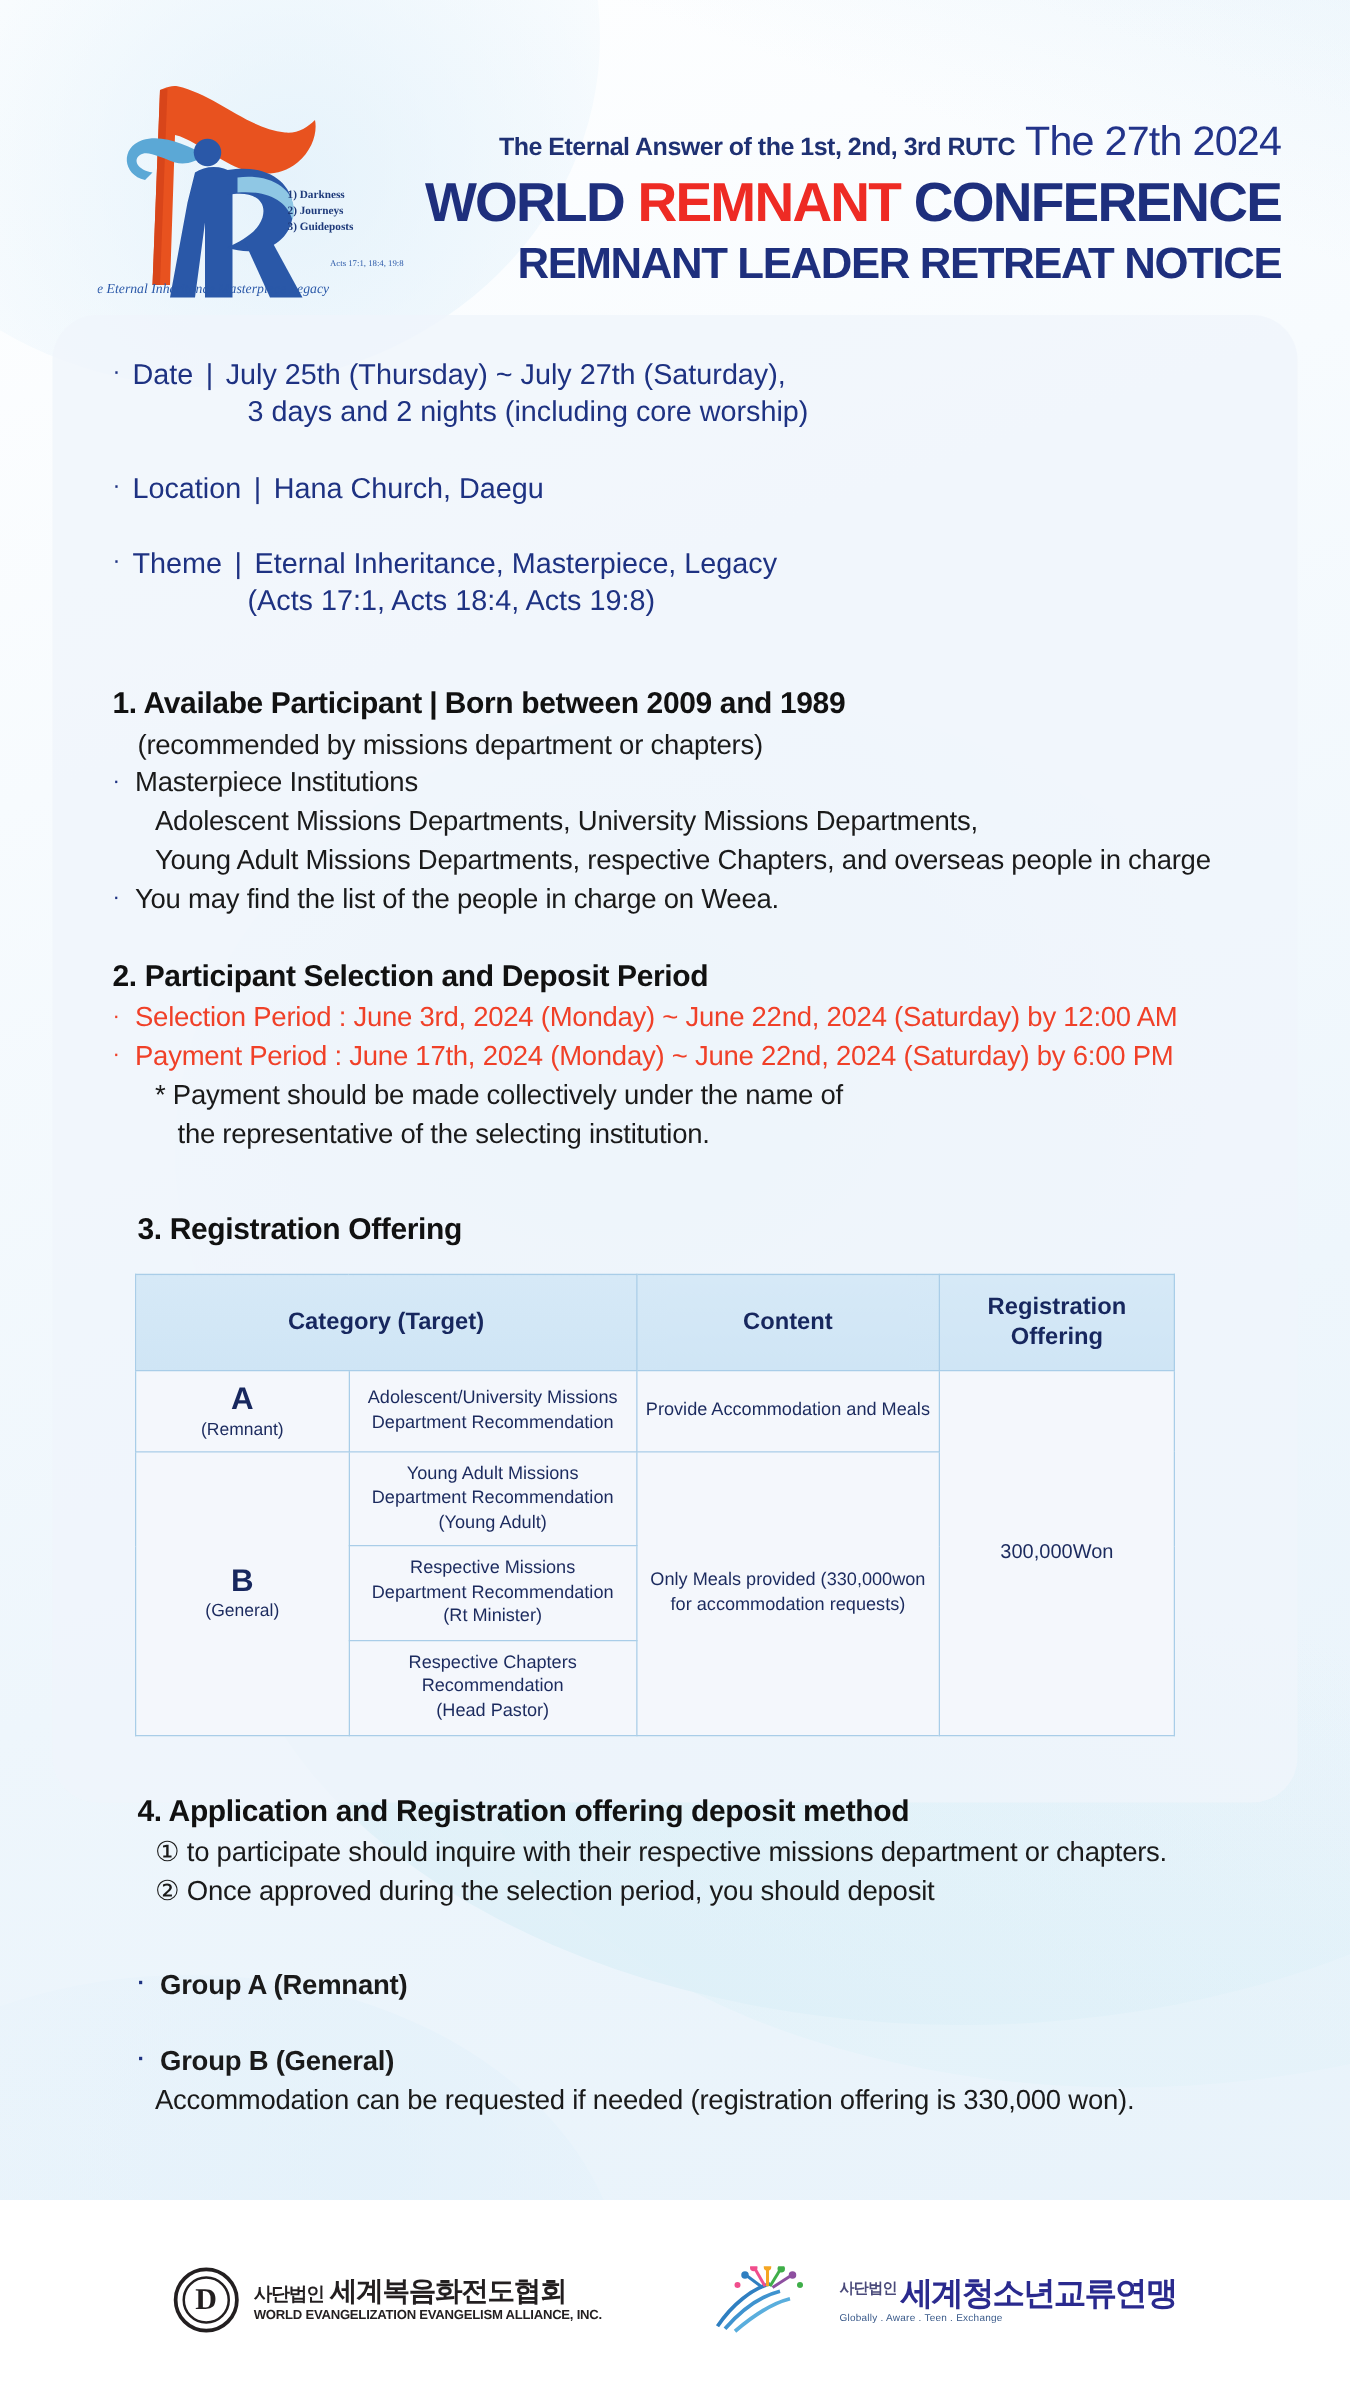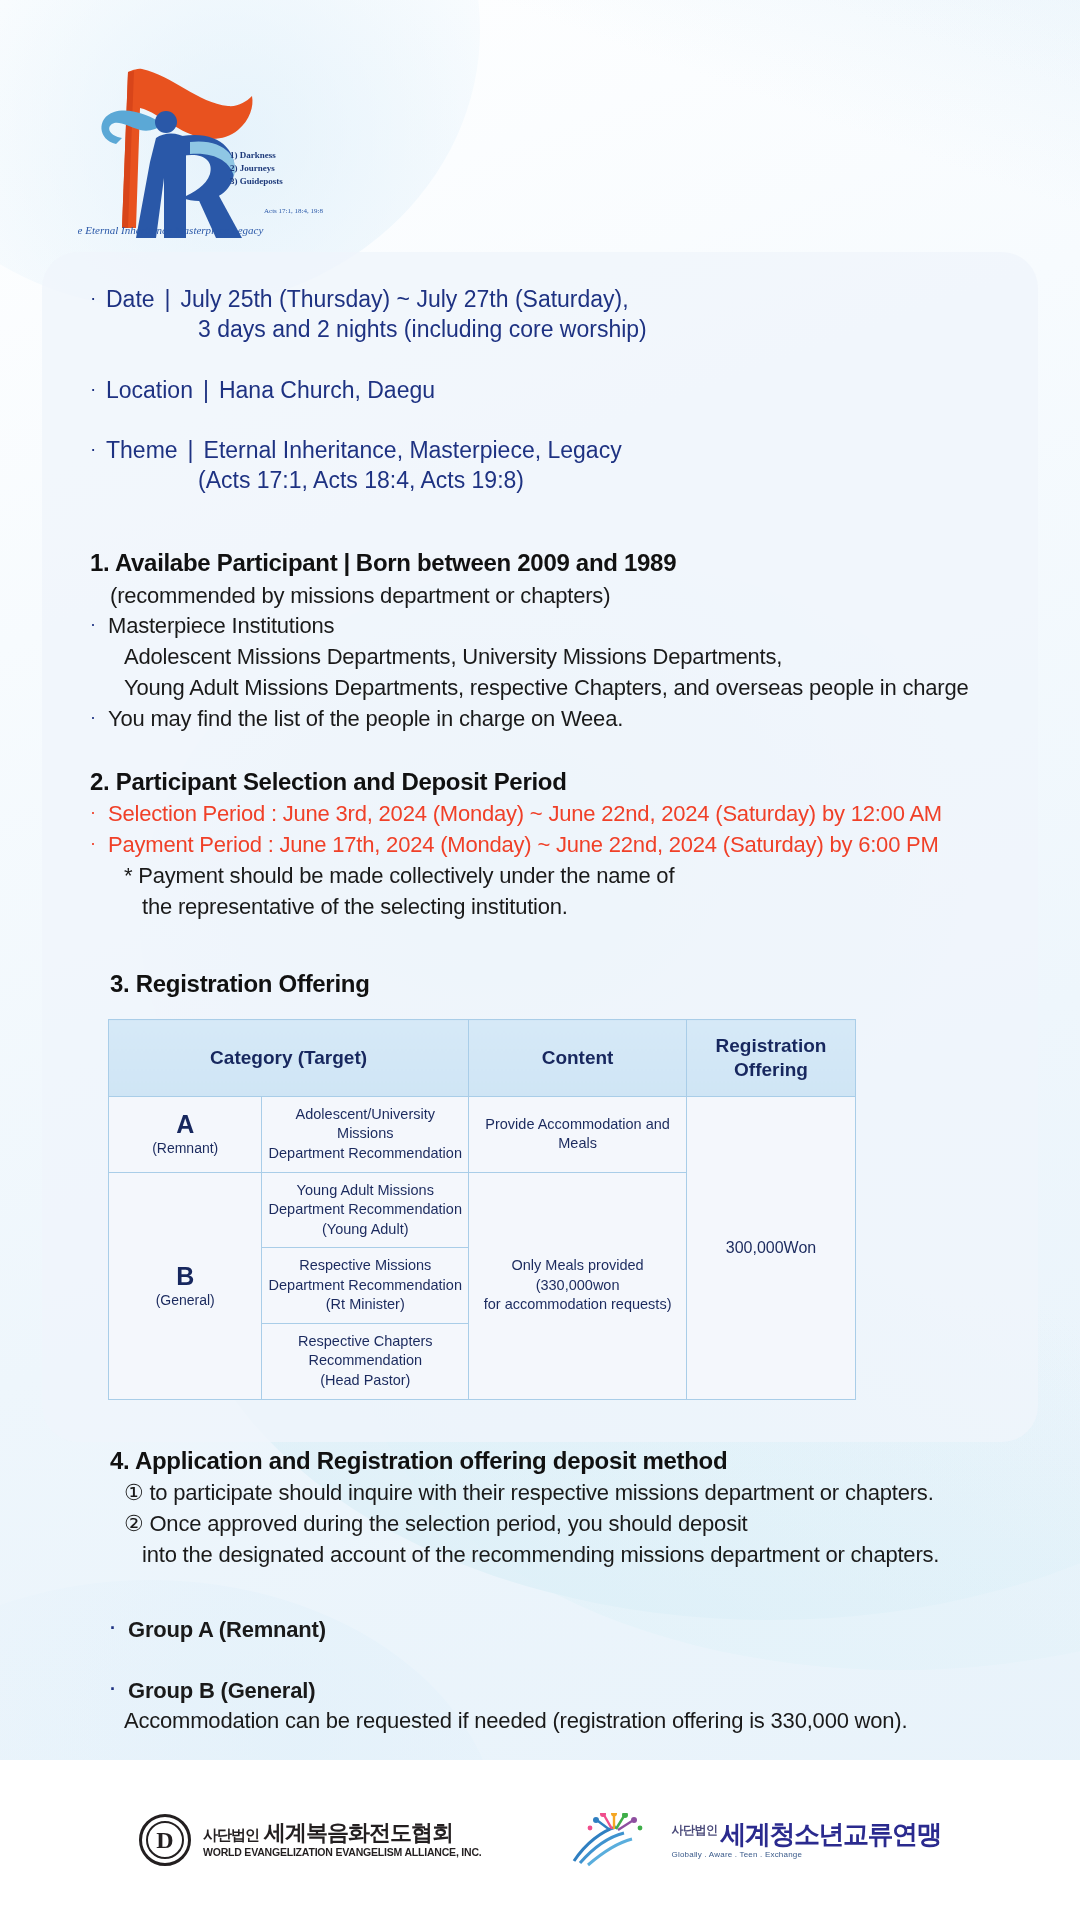--- a/index.html
+++ b/index.html
@@ -136,21 +136,21 @@
   }
   .li .bullet-dot { width: 18px; flex: 0 0 18px; font-size: 18px; }
   .li.red, .li.red .bullet-dot { color: #f04028; }
   .li.bold { font-weight: 700; }
   .spacer-md { height: 30px; }
   .spacer-lg { height: 44px; }
 
   
   #reg-table {
     margin: 18px 0 0 18px;
-    width: 748px;
+    width: 832px;
     border-collapse: collapse;
     background: rgba(244,248,252,.9);
     border: 1px solid #a9cde8;
   }
   #reg-table th {
     background: linear-gradient(180deg,#d6e9f7 0%, #cfe5f5 100%);
     border: 1px solid #a9cde8;
     color: #17275e; font-size: 19px; font-weight: 700;
     padding: 14px 6px; height: 62px; line-height: 1.25;
   }
@@ -246,20 +246,27 @@
         <text x="152" y="100" font-family="Liberation Serif, serif" font-size="9" font-weight="700" fill="#1e3a7a">1) Darkness</text>
         <text x="152" y="113" font-family="Liberation Serif, serif" font-size="9" font-weight="700" fill="#1e3a7a">2) Journeys</text>
         <text x="152" y="126" font-family="Liberation Serif, serif" font-size="9" font-weight="700" fill="#1e3a7a">3) Guideposts</text>
 
         <text x="186" y="155" font-family="Liberation Serif, serif" font-size="7" fill="#2a58a8">Acts 17:1, 18:4, 19:8</text>
 
         <text x="-12" y="176" font-family="Liberation Serif, serif" font-size="11" font-style="italic" fill="#2a58a8">The Eternal Inheritance Masterpiece Legacy</text>
       </svg>
     </div>
 
+    <div id="header-text">
+      <div class="hdr-line1">
+        <span class="hdr-kicker">The Eternal Answer of the 1st, 2nd, 3rd RUTC</span><span class="hdr-edition">The 27th 2024</span>
+      </div>
+      <div class="hdr-main"><span>WORLD </span><span class="red">REMNANT</span><span> CONFERENCE</span></div>
+      <div class="hdr-sub">REMNANT LEADER RETREAT NOTICE</div>
+    </div>
   </div>
 
   <div id="card"></div>
 
   <div id="content">
 
     <div>
       <div class="info-row">
         <span class="bullet-dot">·</span>
         <span>
@@ -361,21 +368,20 @@
         </tbody>
       </table>
     </div>
 
     <div class="spacer-lg"></div>
 
     <div class="sec">
       <div class="sec-title indent1">4. Application and Registration offering deposit method</div>
       <div class="plain indent2">① to participate should inquire with their respective missions department or chapters.</div>
       <div class="plain indent2">② Once approved during the selection period, you should deposit</div>
-      <div class="plain indent3">into the designated account of the recommending missions department or chapters.</div>
     </div>
 
     <div class="spacer-lg"></div>
 
     <div class="sec">
       <div class="li bold indent1">
         <span class="bullet-dot">·</span>
         <span>Group A (Remnant)</span>
       </div>
       <div class="spacer-md"></div>

